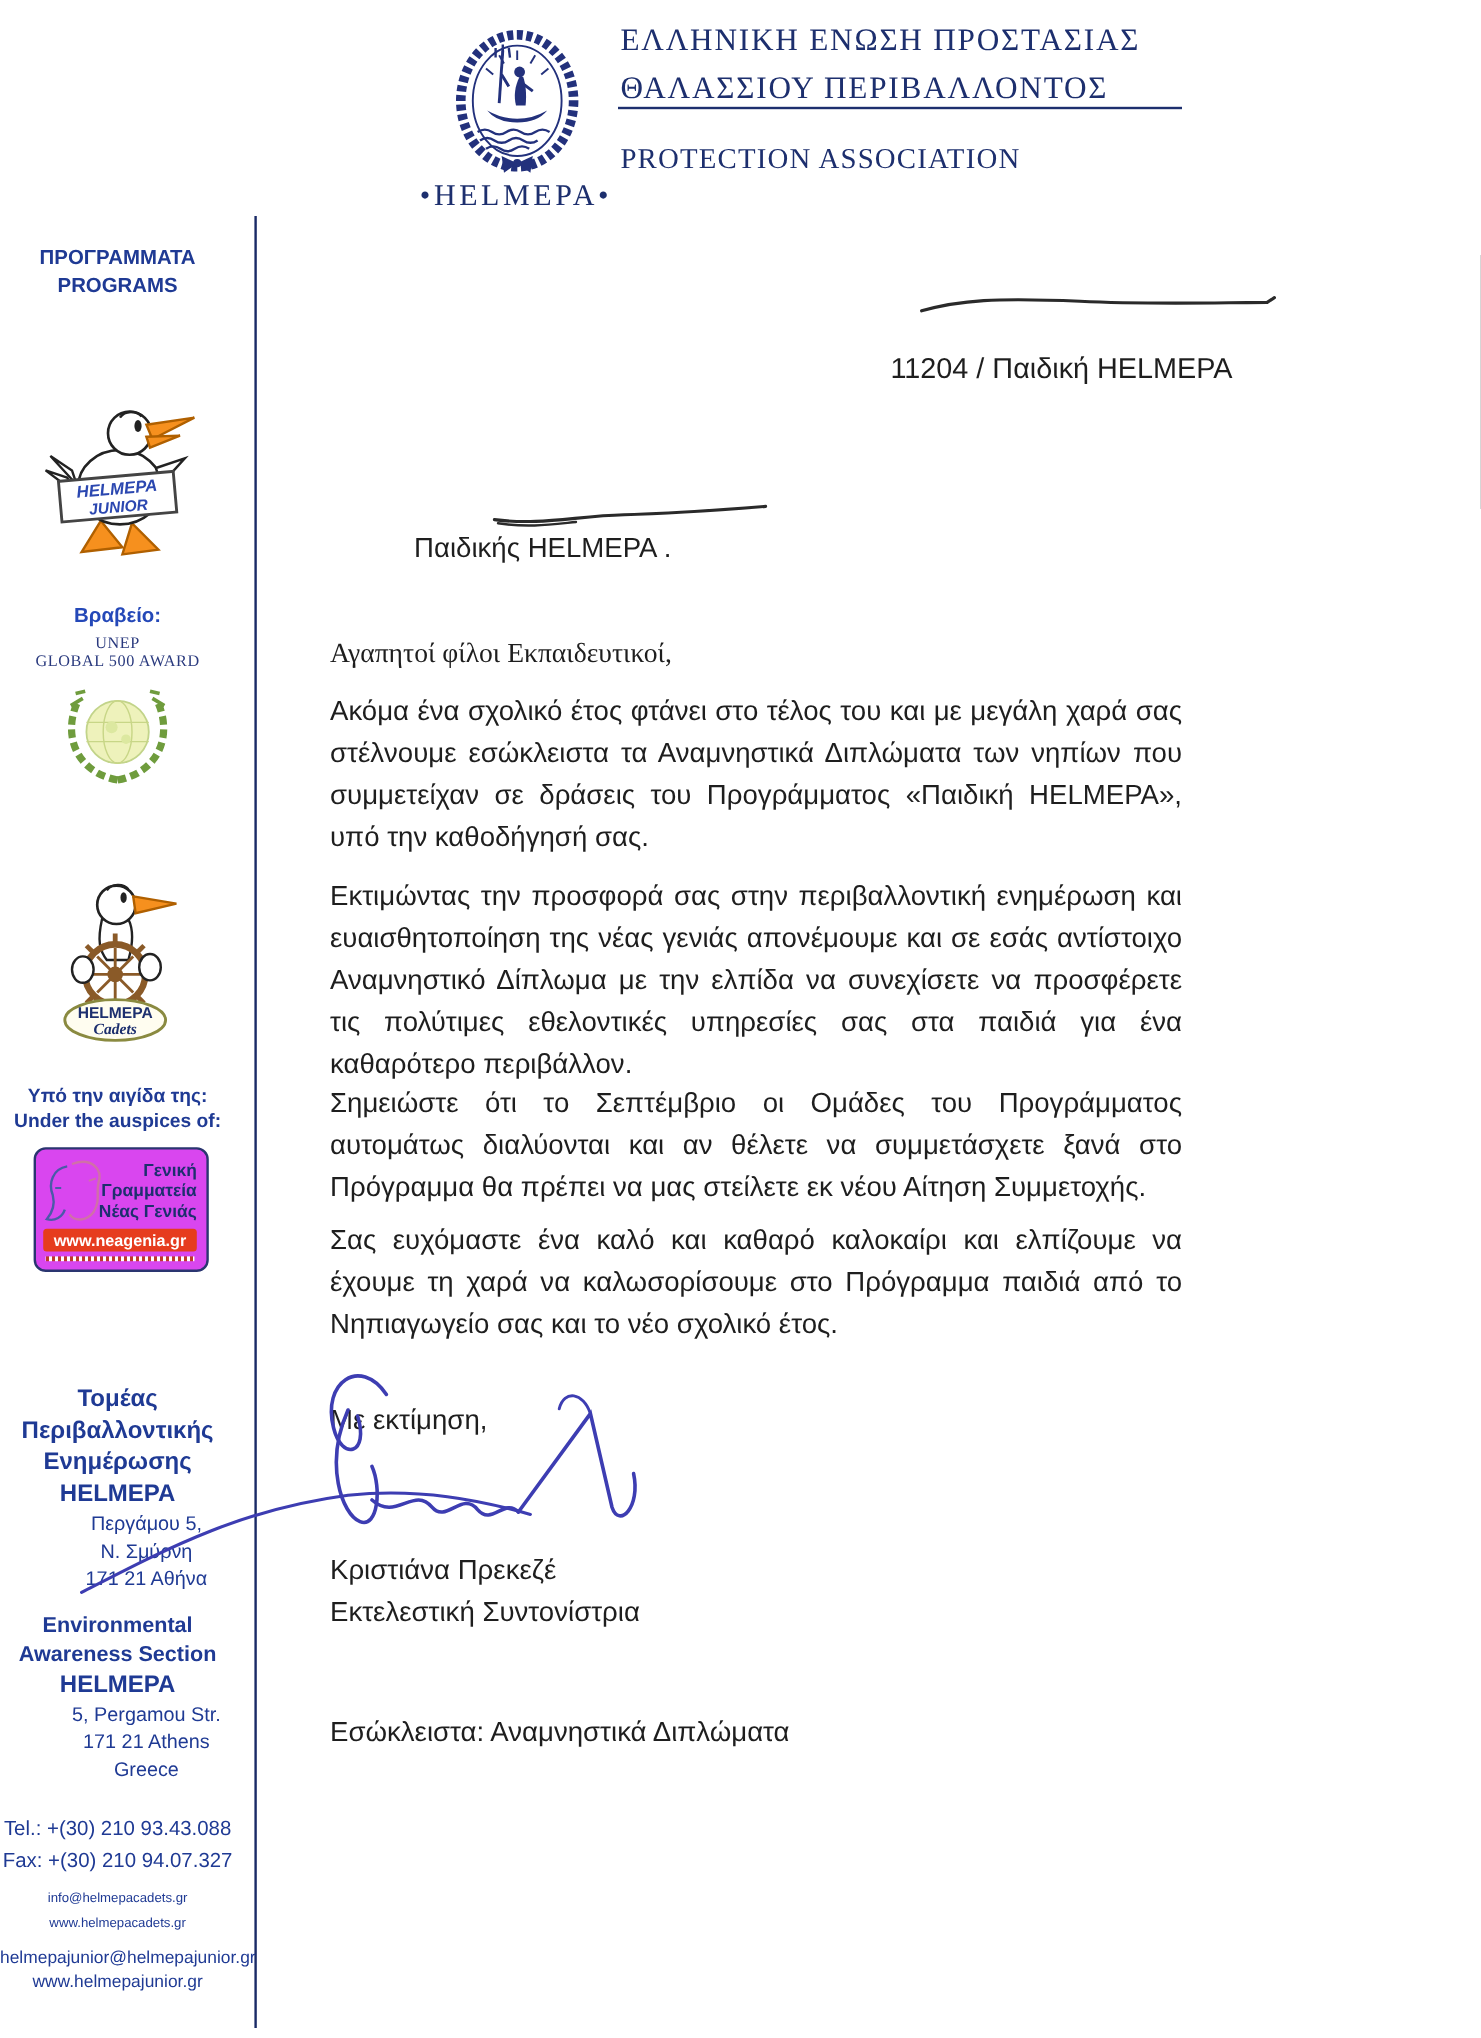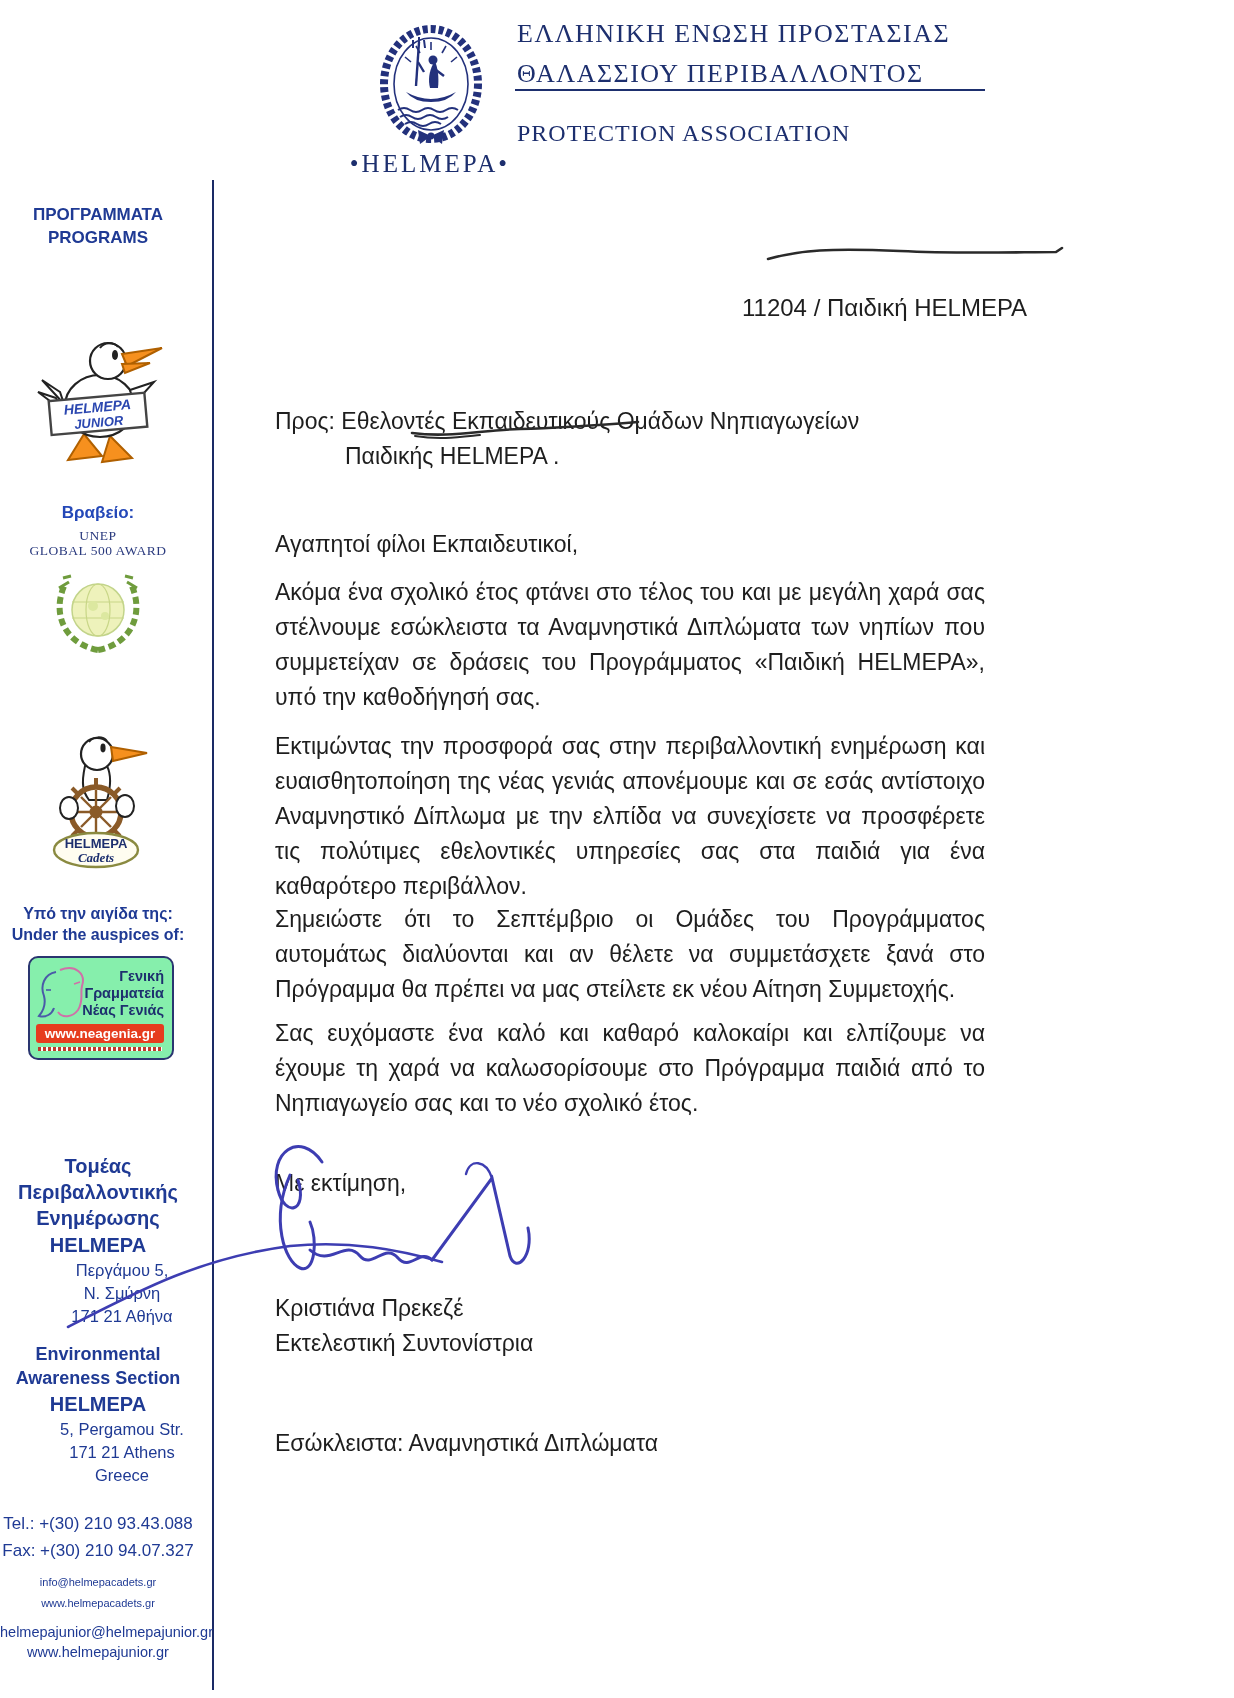--- a/index.html
+++ b/index.html
@@ -17,21 +17,21 @@
   .hdr-rule{background:#1d2f6e;height:2px;}
   .logo-caption{font-family:"Liberation Serif", serif;color:#1d2f6e;font-size:25px;
           letter-spacing:3px;text-align:center;white-space:nowrap;}
   
   .side{left:0;width:196px;text-align:center;color:#1f3a94;}
   .side-bold{font-weight:bold;}
   .vline{left:212px;top:180px;width:2px;height:1510px;background:#1a2a66;}
   .award-label{color:#2448b8;font-weight:bold;font-size:17px;}
   .unep-name{font-family:"Liberation Serif", serif;color:#2a3a7e;font-size:13.5px;
              letter-spacing:.5px;line-height:15px;}
-  .neagenia-box{border:2.5px solid #2a3570;border-radius:10px;background:#86efac;}
+  .neagenia-box{border:2.5px solid #2a3570;border-radius:10px;background:#d946ef;}
   .neagenia-text{color:#1d2f6e;font-weight:bold;font-size:14.5px;line-height:17px;text-align:right;}
   .neagenia-url{background:#e63c1e;border-radius:3px;color:#fff;font-weight:bold;
                 font-size:13.5px;text-align:center;line-height:19px;}
   .microtext{height:4px;background:repeating-linear-gradient(90deg,#c0392b 0 3px,#fff 3px 5px);}
   .sec-el{font-size:20px;font-weight:bold;line-height:26px;}
   .sec-addr{font-size:16.5px;line-height:23px;font-weight:normal;margin-left:24px;}
   .sec-en{font-size:18px;font-weight:bold;line-height:25px;}
   .contact{font-size:17px;line-height:27px;font-weight:normal;}
   .emails{font-size:11px;line-height:21px;font-weight:normal;}
   .emails-sm{font-size:14.5px;line-height:20px;font-weight:normal;}
@@ -194,29 +194,28 @@
 
   <div class="abs side emails-sm" style="top:1622px;width:210px;">helmepajunior@helmepajunior.gr</div>
   <div class="abs side emails-sm" style="top:1642px;">www.helmepajunior.gr</div>
 
   <svg class="abs" style="left:740px;top:230px;" width="360" height="50" viewBox="740 230 360 50">
     <path d="M768 259 C 800 250 830 248 900 251 C 960 254 1020 252 1056 252 L 1062 248" fill="none" stroke="#2a2a2a" stroke-width="2.6" stroke-linecap="round"></path>
   </svg>
 
   <div class="abs body-text ref-line" style="left:742px;top:290px;">11204 / Παιδική HELMEPA</div>
 
-  <div class="abs body-text" style="left:275px;top:404px;white-space:nowrap;">Προς: Εθελοντές Εκπαιδευτικούς Ομάδων Νηπιαγωγείων</div>
   <div class="abs body-text" style="left:345px;top:439px;white-space:nowrap;">Παιδικής HELMEPA .</div>
 
   <svg class="abs" style="left:400px;top:415px;" width="250" height="30" viewBox="400 415 250 30">
     <path d="M412 433 C 450 438 480 430 520 429 C 560 428 600 425 638 422" fill="none" stroke="#2a2a2a" stroke-width="2.6" stroke-linecap="round"></path>
     <path d="M415 436 C 440 440 460 437 480 435" fill="none" stroke="#2a2a2a" stroke-width="2" stroke-linecap="round"></path>
   </svg>
 
-  <div class="abs body-text" style="left:275px;top:527px;">Αγαπητοί φίλοι Εκπαιδευτικοί,</div>
+  <div class="abs body-text" style="left:275px;top:527px;font-family:Liberation Serif, serif;">Αγαπητοί φίλοι Εκπαιδευτικοί,</div>
 
   <div class="abs body-text para" style="top:575px;">Ακόμα ένα σχολικό έτος φτάνει στο τέλος του και με μεγάλη χαρά σας στέλνουμε εσώκλειστα τα Αναμνηστικά Διπλώματα των νηπίων που συμμετείχαν σε δράσεις του Προγράμματος «Παιδική HELMEPA», υπό την καθοδήγησή σας.</div>
   <div class="abs body-text para" style="top:729px;">Εκτιμώντας την προσφορά σας στην περιβαλλοντική ενημέρωση και ευαισθητοποίηση της νέας γενιάς απονέμουμε και σε εσάς αντίστοιχο Αναμνηστικό Δίπλωμα με την ελπίδα να συνεχίσετε να προσφέρετε τις πολύτιμες εθελοντικές υπηρεσίες σας στα παιδιά για ένα καθαρότερο περιβάλλον.</div>
   <div class="abs body-text para" style="top:902px;">Σημειώστε ότι το Σεπτέμβριο οι Ομάδες του Προγράμματος αυτομάτως διαλύονται και αν θέλετε να συμμετάσχετε ξανά στο Πρόγραμμα θα πρέπει να μας στείλετε εκ νέου Αίτηση Συμμετοχής.</div>
   <div class="abs body-text para" style="top:1016px;">Σας ευχόμαστε ένα καλό και καθαρό καλοκαίρι και ελπίζουμε να έχουμε τη χαρά να καλωσορίσουμε στο Πρόγραμμα παιδιά από το Νηπιαγωγείο σας και το νέο σχολικό έτος.</div>
 
   <div class="abs body-text" style="left:275px;top:1166px;">Με εκτίμηση,</div>
 
   <svg class="abs" style="left:0;top:1100px;" width="700" height="260" viewBox="0 1100 700 260">
     <g fill="none" stroke="#3d3db2" stroke-linecap="round">

